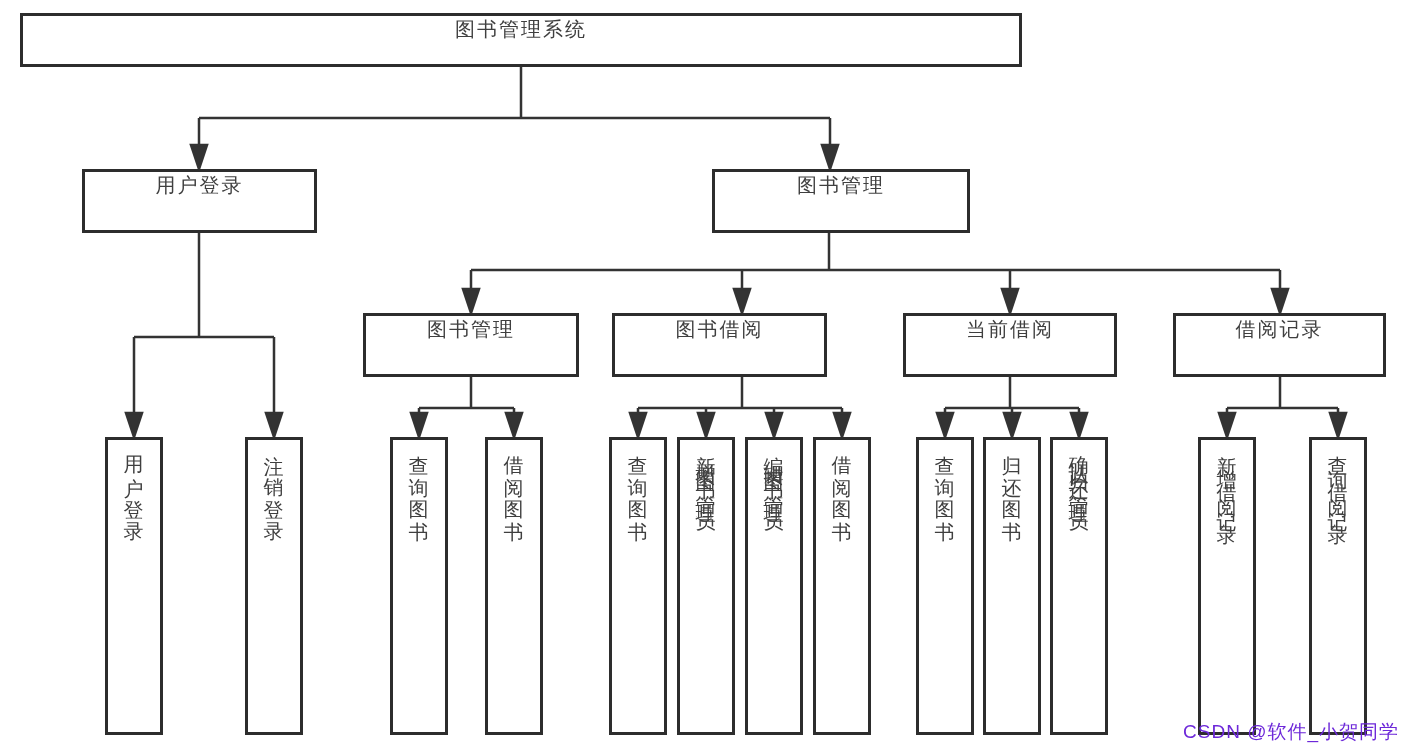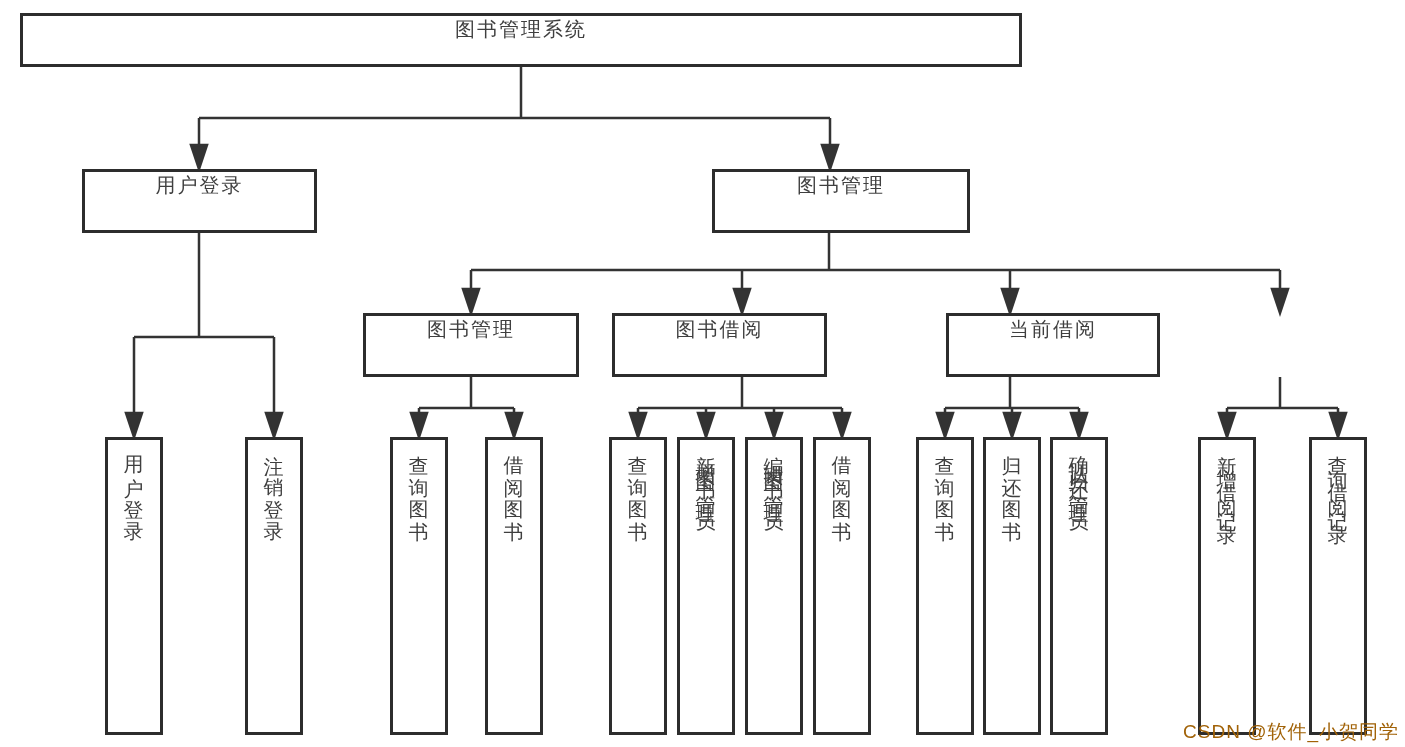--- a/index.html
+++ b/index.html
@@ -34,21 +34,21 @@
     line-height: 1;
     white-space: nowrap;
   }
   .ls4 { letter-spacing: 22px; margin-bottom: -22px; }
   .ls6 { letter-spacing: 14px; margin-bottom: -14px; }
   .ls9 { letter-spacing: 8px;  margin-bottom: -8px; }
   .watermark {
     position: absolute;
     right: 6px; bottom: 2px;
     z-index: 3;
-    color: #a16207;
+    color: #6d28d9;
     font-size: 19px;
     letter-spacing: 1px;
   }
 </style>
 </head>
 <body>
 
 <div class="canvas">
 
   <svg class="wires" width="1405" height="747" viewBox="0 0 1405 747">
@@ -114,22 +114,25 @@
   <div class="box l2" style="left:712px;width:258px;">
     <span>图书管理</span>
   </div>
 
   <div class="box l3" style="left:363px;width:216px;">
     <span>图书管理</span>
   </div>
   <div class="box l3" style="left:612px;width:215px;">
     <span>图书借阅</span>
   </div>
-  <div class="box l3" style="left:903px;width:214px;margin-left:43px;">
+  <div class="box l3" style="left:903px;width:214px;">
     <span>当前借阅</span>
+  </div>
+  <div class="box l3" style="left:1173px;width:213px;">
+    <span>借阅记录</span>
   </div>
 
   <div class="box leaf" style="left:105px;">
     <span class="vtext ls4">用户登录</span>
   </div>
   <div class="box leaf" style="left:245px;">
     <span class="vtext ls4">注销登录</span>
   </div>
 
   <div class="box leaf" style="left:390px;">

